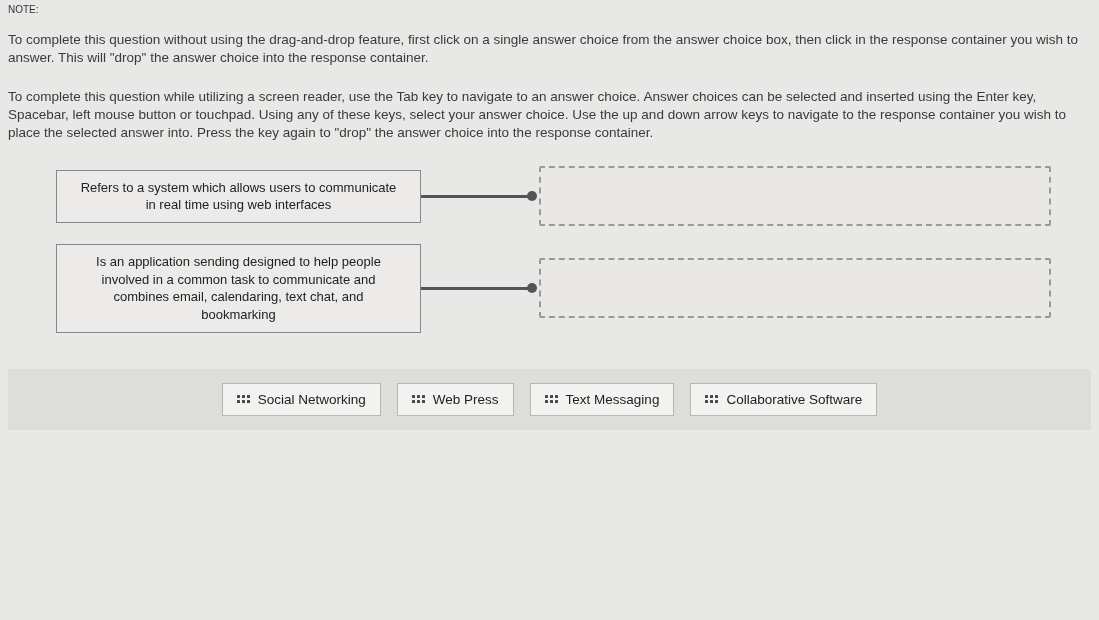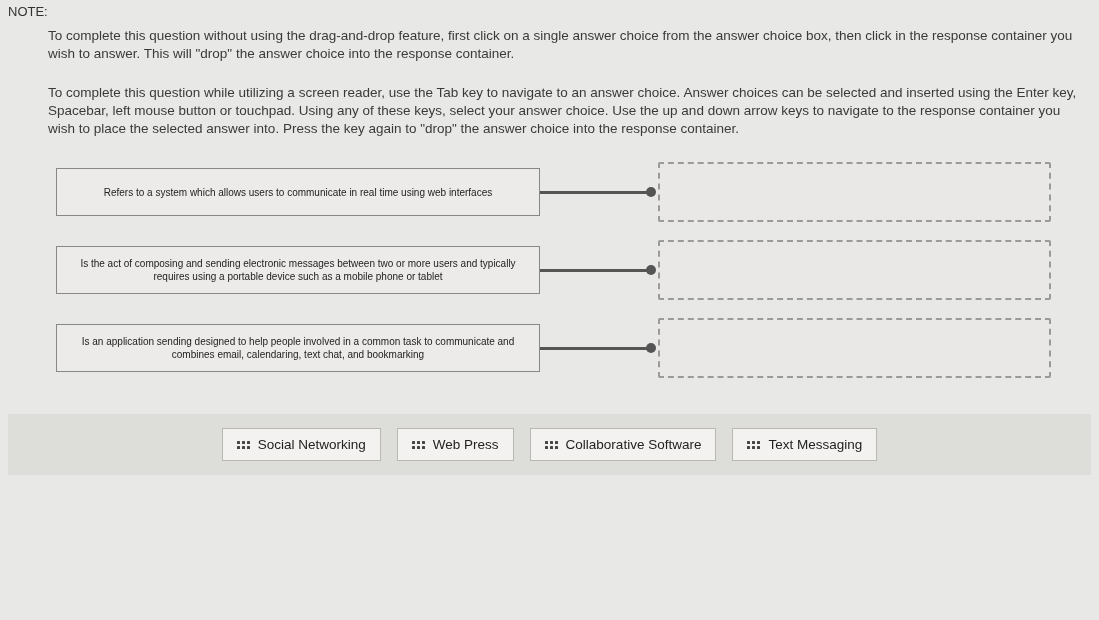--- a/index.html
+++ b/index.html
@@ -6,53 +6,53 @@
     body {
       font-family: Arial, Helvetica, sans-serif;
       background: #e8e8e6;
       color: #2a2a2a;
       width: 1099px;
       height: 620px;
       overflow: hidden;
       padding: 4px 8px;
     }
     .note-label {
-      font-size: 13px;
+      font-size: 10px;
       color: #333;
-      margin-bottom: 8px;
+      margin-bottom: 16px;
     }
     .instructions {
       font-size: 13.5px;
       color: #3a3a3a;
       line-height: 1.35;
       margin-bottom: 14px;
     }
-    .instructions p { margin-bottom: 2px; margin-left: 40px; }
+    .instructions p { margin-bottom: 2px; }
     .matching-area {
       display: flex;
       flex-direction: column;
       gap: 18px;
       padding: 10px 40px 0 48px;
     }
     .row {
       display: flex;
       align-items: center;
       gap: 0;
     }
     .prompt-box {
-      width: 484px;
+      width: 365px;
       min-height: 48px;
       border: 1px solid #888;
       background: #ecebe9;
       display: flex;
       align-items: center;
       justify-content: center;
       text-align: center;
       padding: 8px 18px;
-      font-size: 10px;
+      font-size: 13px;
       color: #222;
       line-height: 1.35;
     }
     .connector {
       flex: 0 0 112px;
       height: 0;
       position: relative;
       display: flex;
       align-items: center;
     }
@@ -130,29 +130,20 @@
   <div class="row">
     <div class="prompt-box">Refers to a system which allows users to communicate in real time using web interfaces</div>
     <div class="connector">
       <div class="line">
           <div class="dot"></div>
         </div>
     </div>
     <div class="drop-zone"></div>
   </div>
 
-  <div class="row">
-    <div class="prompt-box">Is the act of composing and sending electronic messages between two or more users and typically requires using a portable device such as a mobile phone or tablet</div>
-    <div class="connector">
-      <div class="line">
-          <div class="dot"></div>
-        </div>
-    </div>
-    <div class="drop-zone"></div>
-  </div>
 
   <div class="row">
     <div class="prompt-box">Is an application sending designed to help people involved in a common task to communicate and combines email, calendaring, text chat, and bookmarking</div>
     <div class="connector">
       <div class="line">
           <div class="dot"></div>
         </div>
     </div>
     <div class="drop-zone"></div>
   </div>
@@ -197,30 +188,30 @@
           <span class="grip-dot"></span>
           <span class="grip-dot"></span>
           <span class="grip-dot"></span>
         </span>
       <span class="grip-row">
           <span class="grip-dot"></span>
           <span class="grip-dot"></span>
           <span class="grip-dot"></span>
         </span>
     </span>
+    <span>Text Messaging</span>
+  </div>
+  <div class="choice">
+    <span class="grip">
+      <span class="grip-row">
+          <span class="grip-dot"></span>
+          <span class="grip-dot"></span>
+          <span class="grip-dot"></span>
+        </span>
+      <span class="grip-row">
+          <span class="grip-dot"></span>
+          <span class="grip-dot"></span>
+          <span class="grip-dot"></span>
+        </span>
+    </span>
     <span>Collaborative Software</span>
   </div>
-  <div class="choice">
-    <span class="grip">
-      <span class="grip-row">
-          <span class="grip-dot"></span>
-          <span class="grip-dot"></span>
-          <span class="grip-dot"></span>
-        </span>
-      <span class="grip-row">
-          <span class="grip-dot"></span>
-          <span class="grip-dot"></span>
-          <span class="grip-dot"></span>
-        </span>
-    </span>
-    <span>Text Messaging</span>
-  </div>
 </div>
 
 </body></html>

